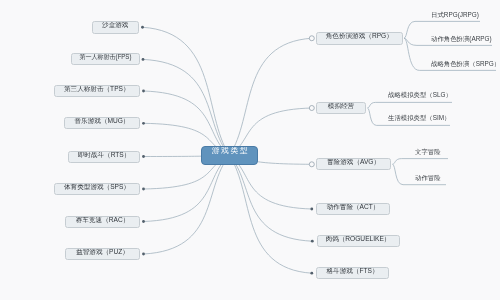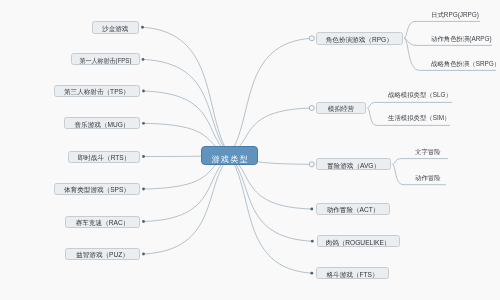--- a/index.html
+++ b/index.html
@@ -3,21 +3,21 @@
 <meta charset="utf-8">
 <title>mindmap</title>
 <style>
   html,body{margin:0;padding:0;background:#f9f9fa;}
   body{width:500px;height:300px;overflow:hidden;
        font-family:"Liberation Sans",sans-serif;
        -webkit-font-smoothing:antialiased;}
   #canvas{position:relative;width:500px;height:300px;background:#f9f9fa;}
   svg#links{position:absolute;left:0;top:0;width:500px;height:300px;pointer-events:none;}
 
-  .node{position:absolute;box-sizing:border-box;display:flex;align-items:flex-end;justify-content:center;
+  .node{position:absolute;box-sizing:border-box;display:flex;align-items:flex-start;justify-content:center;
         border:1px solid #c6cdd2;border-radius:2.5px;background:#eaeef1;color:#2f343a;
         white-space:nowrap;overflow:hidden;}
   .node > .t{display:inline-block;flex:0 0 auto;white-space:nowrap;font-size:6.6px;line-height:1;}
   .node.root{background:#6093bd;border:1px solid #4a7ba6;color:#ffffff;border-radius:4px;}
   .node.root > .t{font-size:8.2px;letter-spacing:1.7px;text-indent:1.7px;transform:scaleX(.95);
         color:#ffffff;}
 
   .leafnode{position:absolute;white-space:nowrap;color:#3a3f44;line-height:0;font-size:0;}
   .leafnode > .t{display:block;white-space:nowrap;font-size:6.4px;line-height:1;}
 </style>

